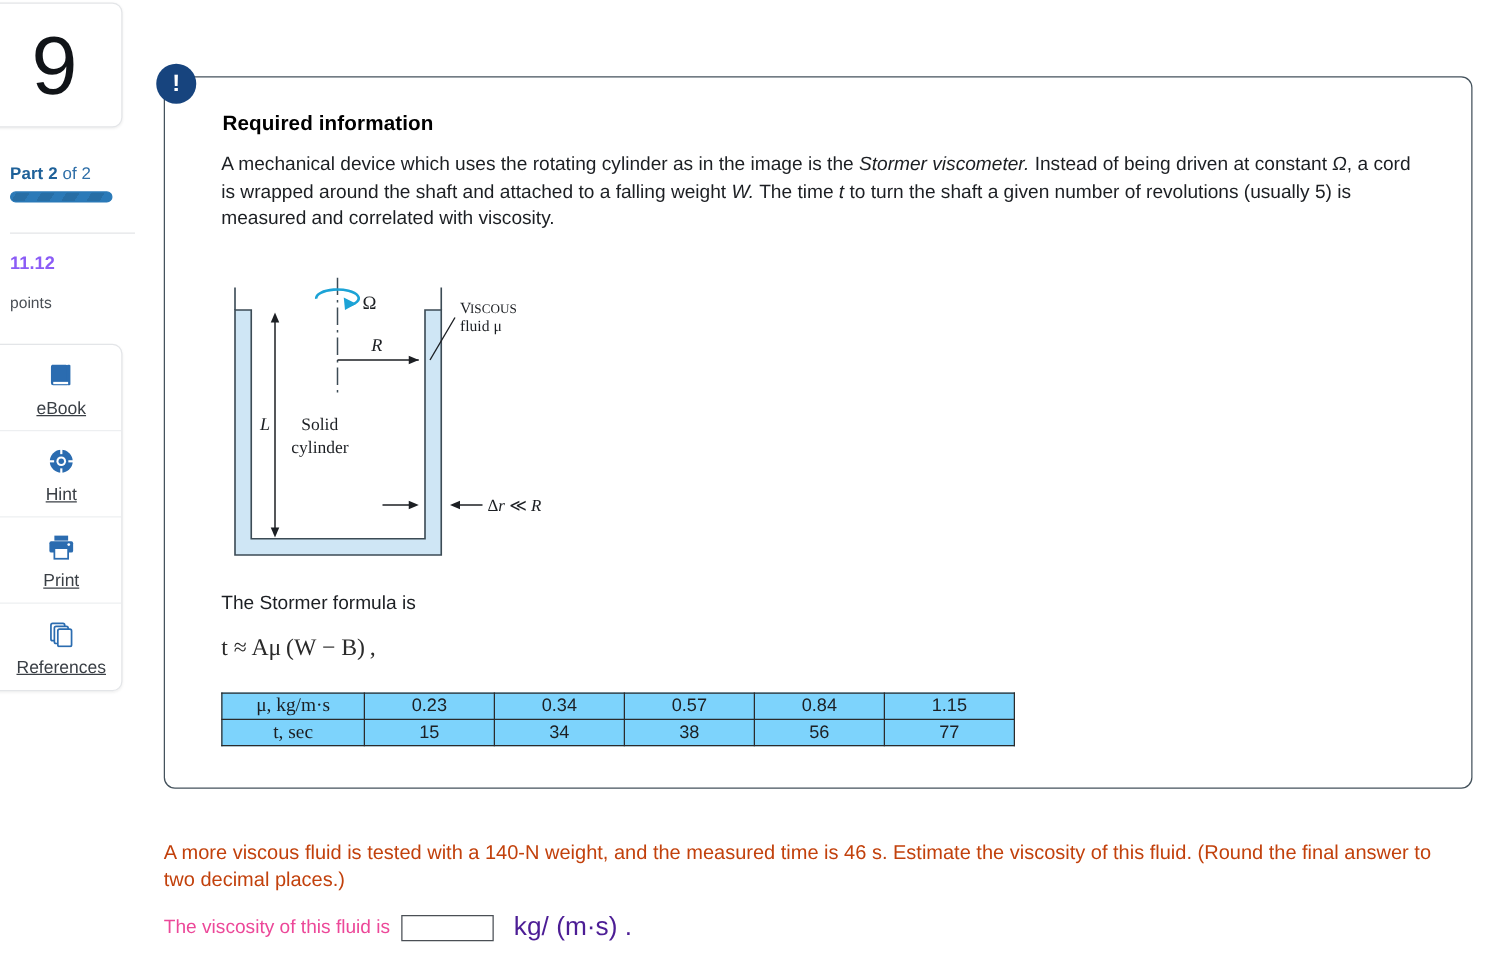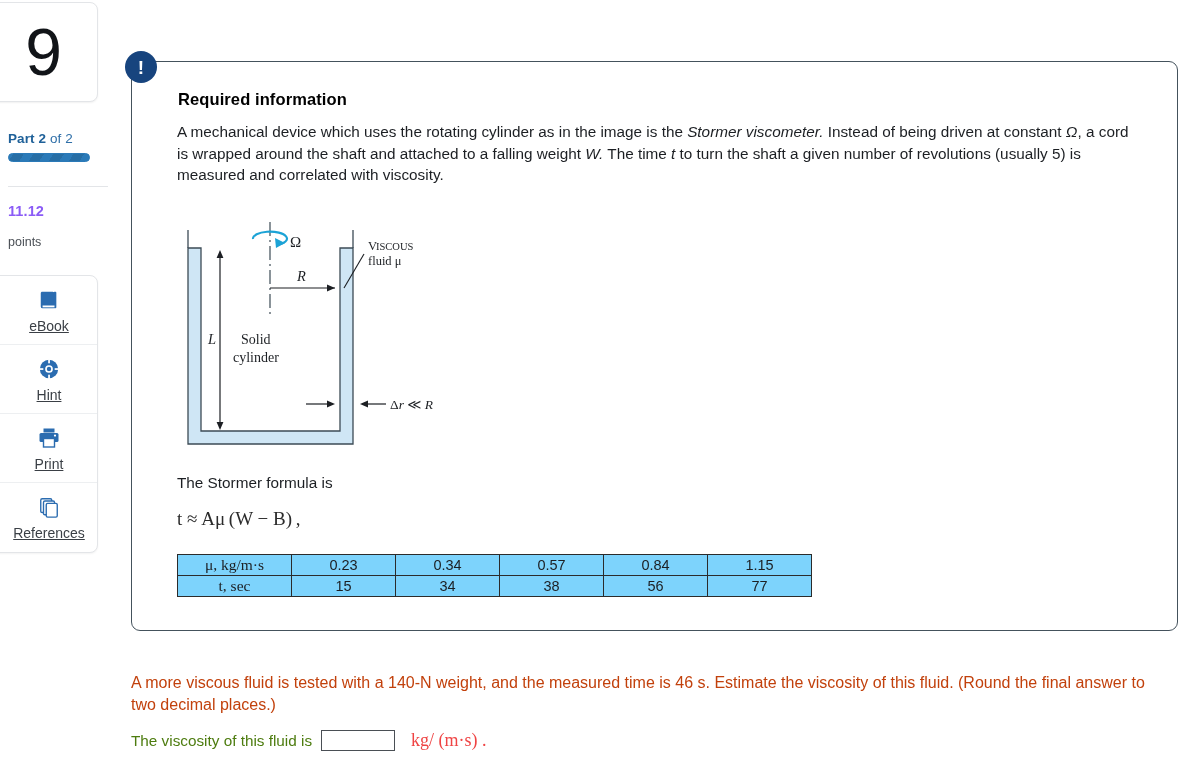--- a/index.html
+++ b/index.html
@@ -135,35 +135,35 @@
 
   
   .q-text {
     position: absolute; left: 131px; top: 672px; width: 1040px;
     font-size: 16px; line-height: 21.5px; color: #c2410c;
   }
   .answer-row {
     position: absolute; left: 131px; top: 730px;
     display: flex; align-items: center; gap: 0px;
   }
-  .answer-lbl { font-size: 15.3px; color: #4d7c0f; }
+  .answer-lbl { font-size: 15.3px; color: #ec4899; }
   .answer-box {
     width: 74px; height: 21px;
     border: 1.6px solid #4a4f55;
     background: #fff;
     margin-left: 9px;
     font-size: 14px;
     font-family: "Liberation Sans", sans-serif;
     padding: 0 4px;
     outline: none;
   }
   .answer-unit {
     margin-left: 16px;
-    font-family: Liberation Serif, serif;
-    font-size: 18px; color: #ef4444;
+    font-family: Liberation Sans, sans-serif;
+    font-size: 21px; color: #4c1d95;
   }
 </style>
 </head>
 <body>
 
 <div id="root">
 
   <div class="rail">
 
     <div class="qnum-card">

